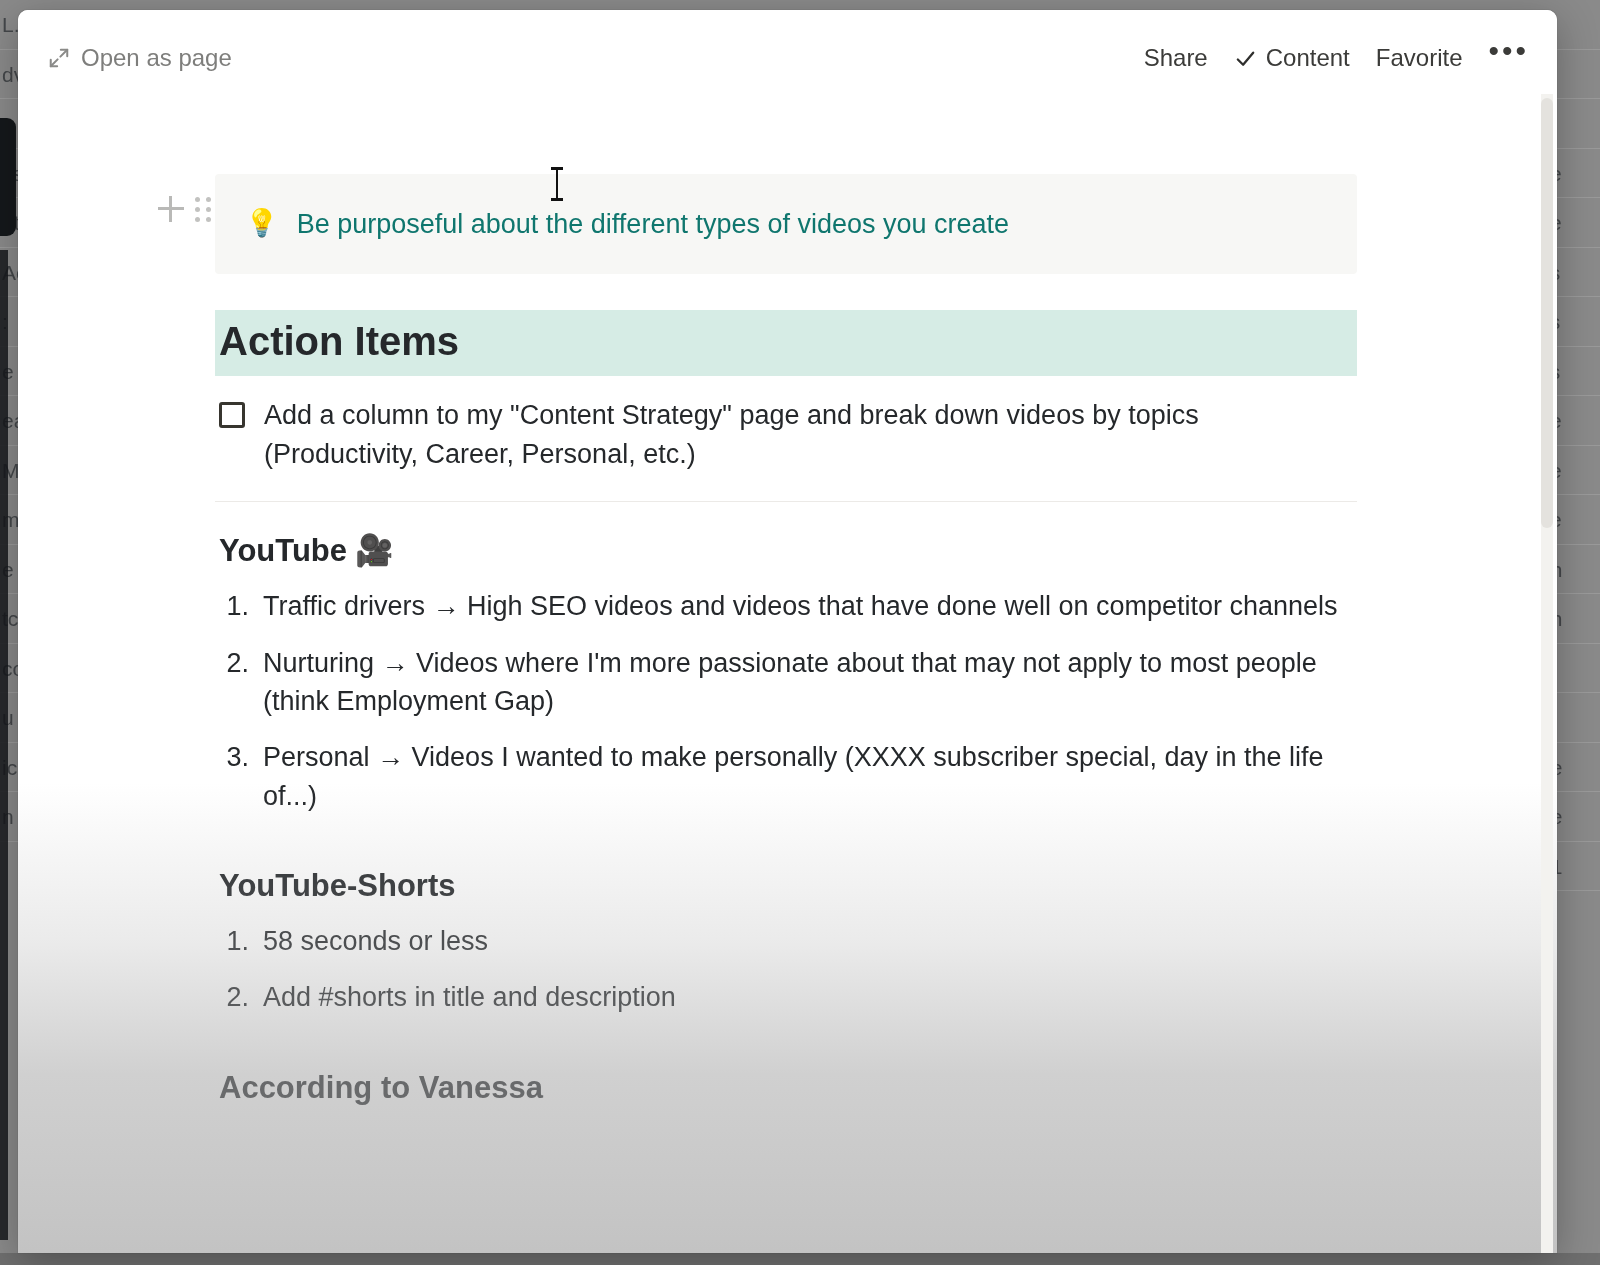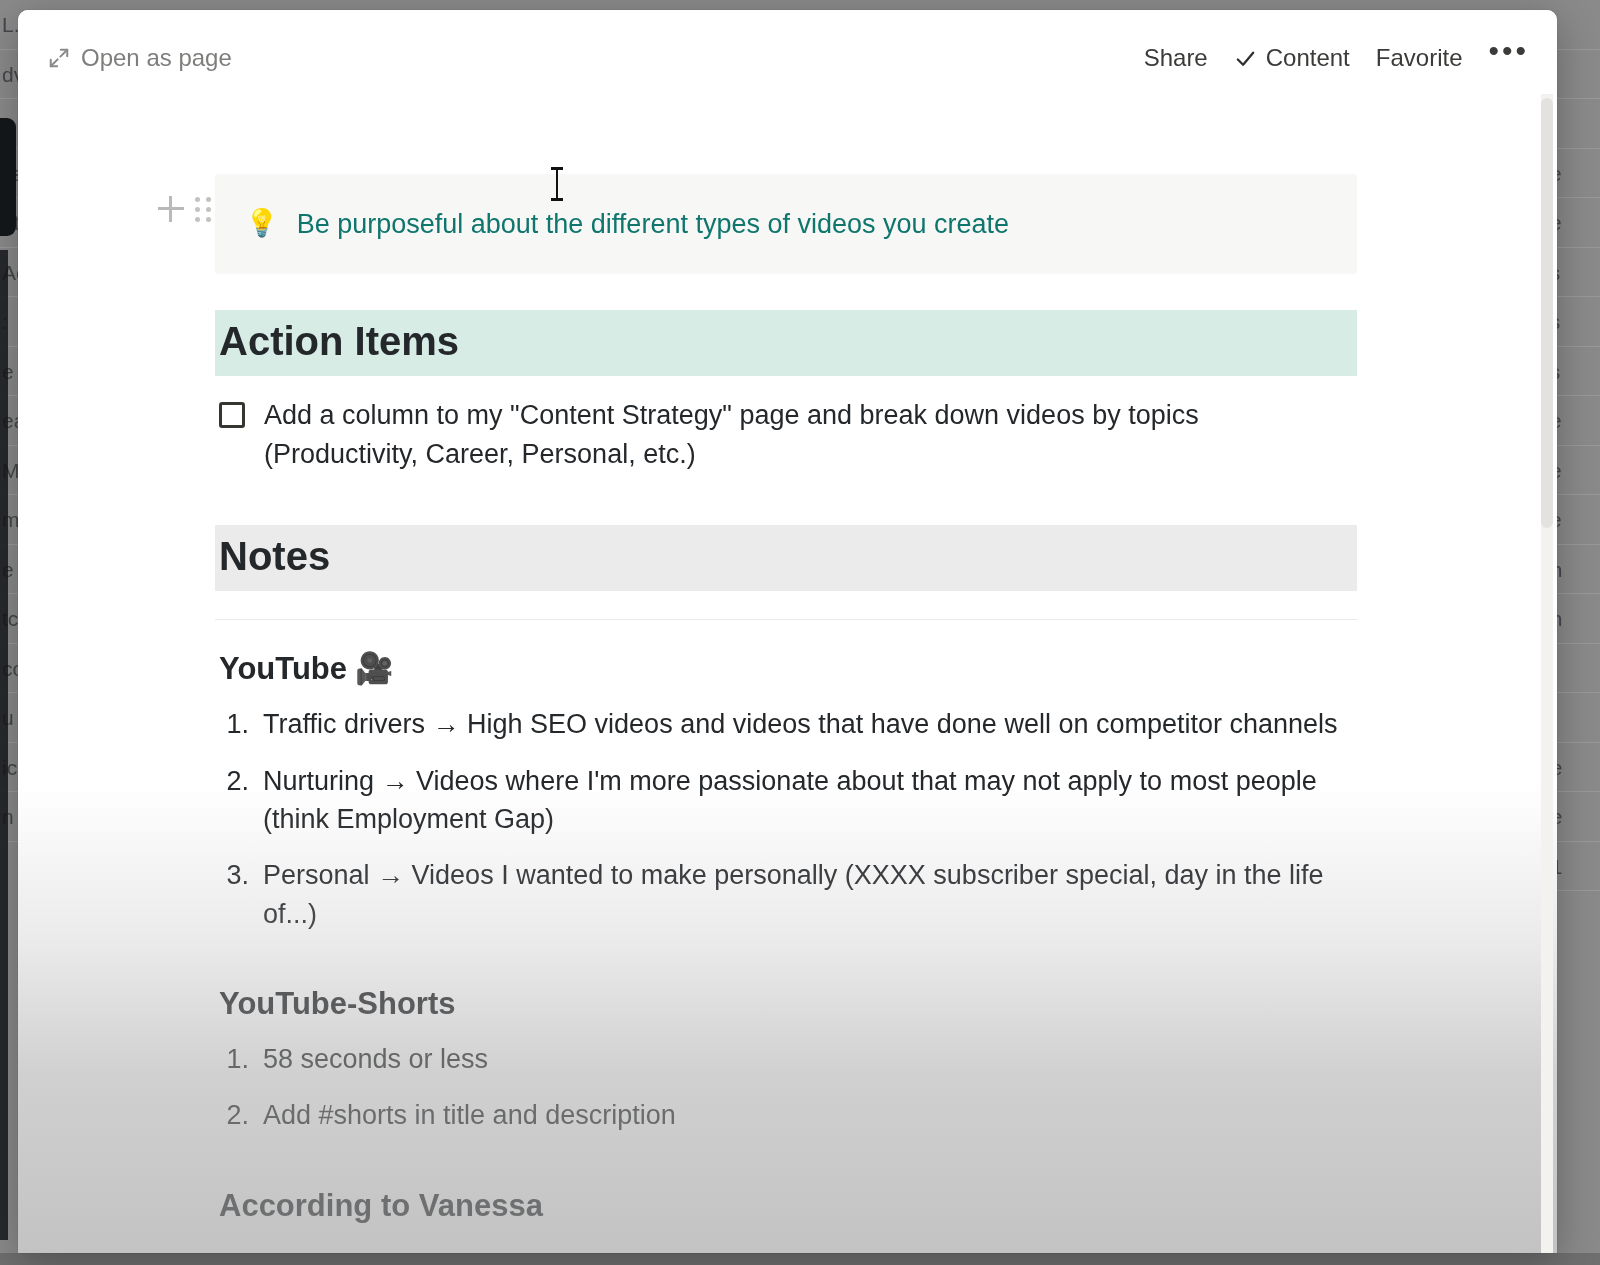--- a/index.html
+++ b/index.html
@@ -458,23 +458,20 @@
           <div class="h-banner green">Action Items</div>
         </div>
 
         <div class="todo">
           <span class="checkbox"></span>
           <span class="todo-text">Add a column to my "Content Strategy" page and break down videos by topics (Productivity, Career, Personal, etc.)</span>
         </div>
       </div>
 
       <div class="block-row">
-        <div class="banner-wrap notes">
-          <div class="h-banner gray">Notes</div>
-        </div>
         <div class="divider-line"></div>
 
         <div class="h3">YouTube 🎥</div>
         <ol class="nlist">
           <li>
             <span class="num">1.</span>
             <span class="txt">Traffic drivers → High SEO videos and videos that have done well on competitor channels</span>
           </li>
           <li>
             <span class="num">2.</span>

